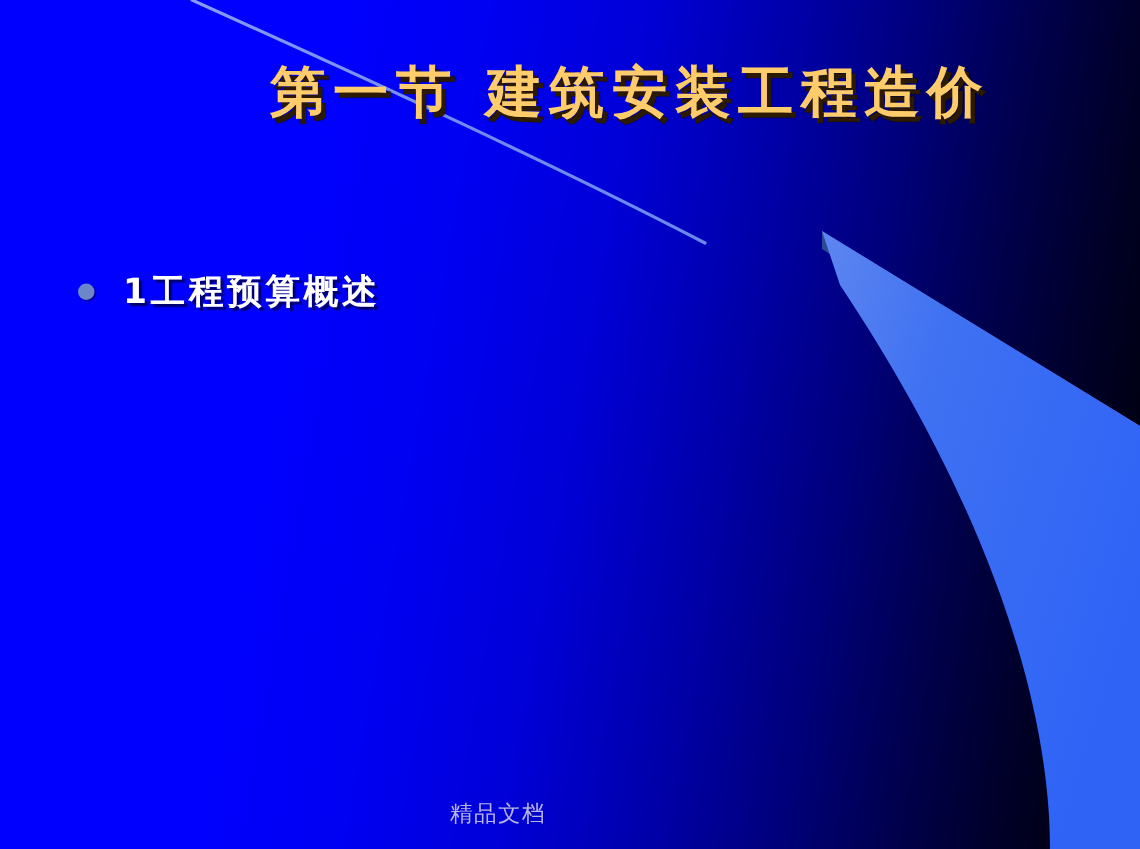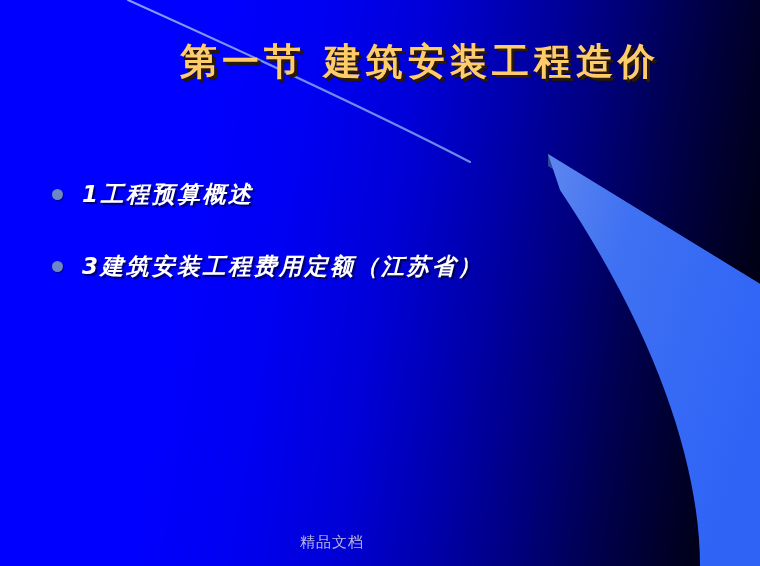--- a/index.html
+++ b/index.html
@@ -56,21 +56,20 @@
        3px 3px 1px rgba(0,0,0,.8);
     padding-left: 40px;
   }
 
   
   #bullets {
     position: absolute;
     left: 52px;
     top: 158px;
     width: 640px;
-    font-style: italic;
   }
   .bullet-row {
     display: flex;
     align-items: center;
     height: 72px;
   }
   .bullet-marker {
     flex: 0 0 auto;
     width: 11px;
     height: 11px;
@@ -142,23 +141,19 @@
     <div id="title">第一节 建筑安装工程造价</div>
 
     <div id="bullets">
 
       <div class="bullet-row">
         <span class="bullet-marker"></span>
         <span class="bullet-text">1工程预算概述</span>
       </div>
 
 
-      <div class="bullet-row">
-        <span class="bullet-marker"></span>
-        <span class="bullet-text">3建筑安装工程费用定额（江苏省）</span>
-      </div>
 
     </div>
 
     <div id="footer">精品文档</div>
 
   </div>
 </div>
 
 </body></html>

